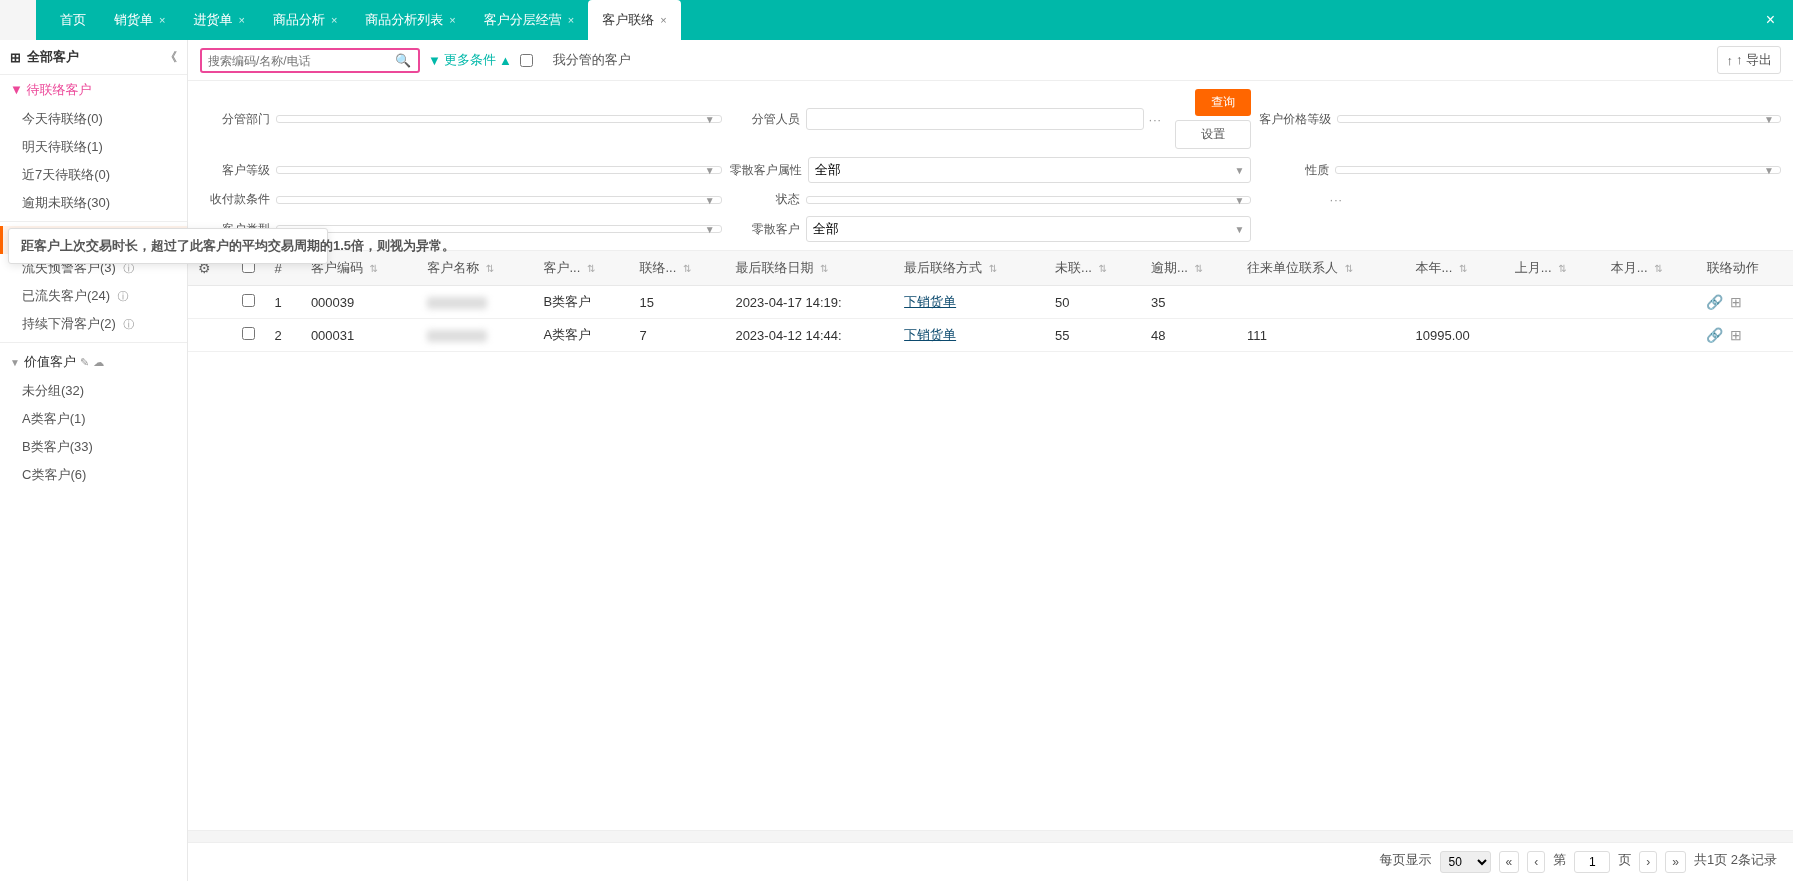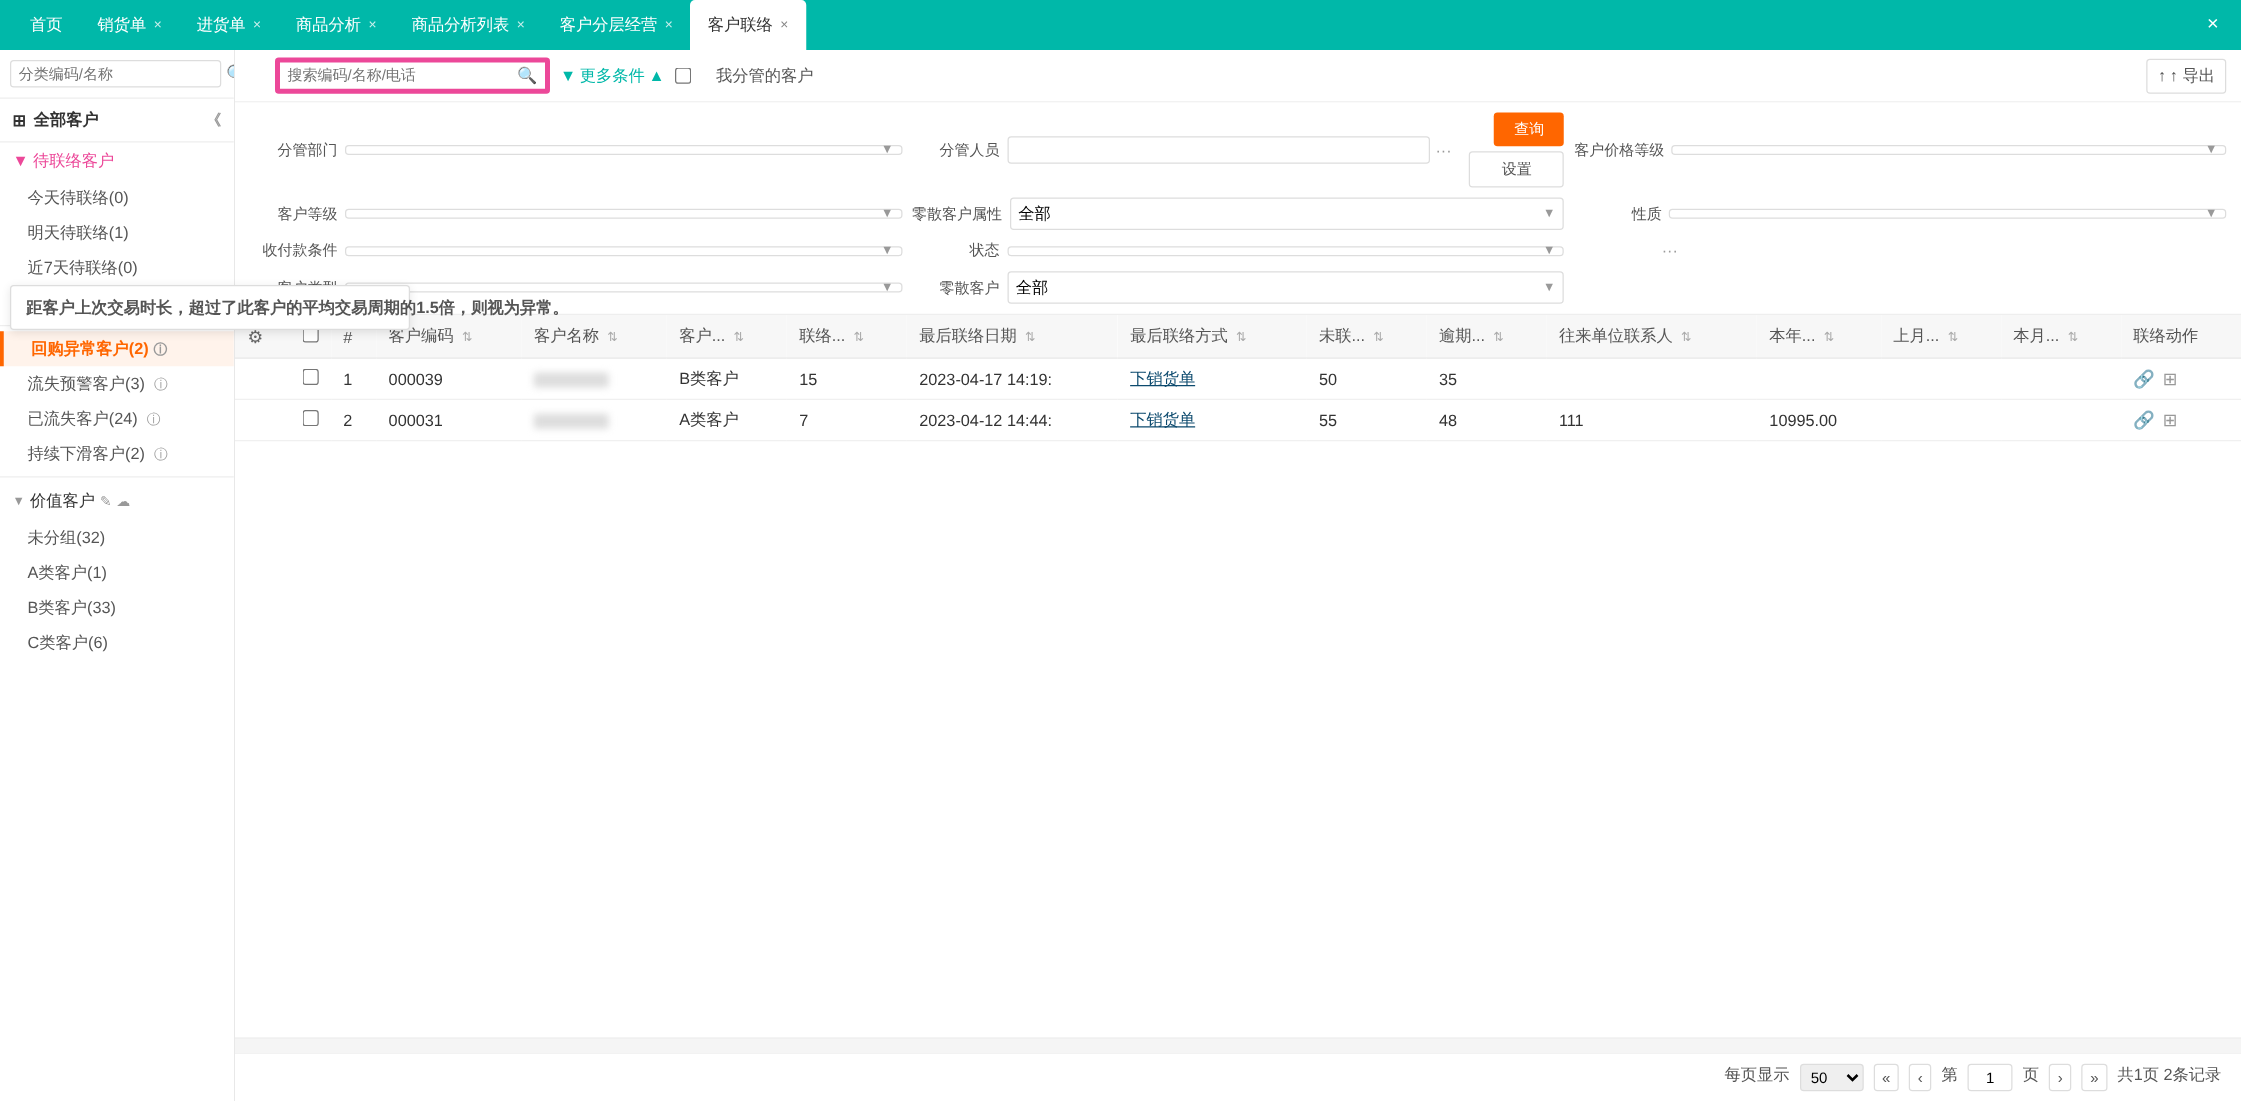--- a/index.html
+++ b/index.html
@@ -2,21 +2,21 @@
 <html><head>
   <meta charset="utf-8">
   <style>
     * { box-sizing: border-box; margin: 0; padding: 0; font-family: 'Microsoft YaHei', Arial, sans-serif; font-size: 13px; }
     body { background: #f5f5f5; overflow: hidden; }
 
     
     .top-nav {
       display: flex; align-items: center;
       background: #00b8a9; height: 40px; padding: 0 10px;
-      color: white; gap: 0;
+      color: white; gap: 0; margin-left: 36px;
     }
     .nav-tab {
       padding: 0 14px; height: 40px; display: flex; align-items: center;
       cursor: pointer; font-size: 13px; color: white; white-space: nowrap;
       position: relative;
     }
     .nav-tab .close-x { margin-left: 6px; font-size: 11px; opacity: 0.8; cursor: pointer; }
     .nav-tab.active { background: white; color: #333; border-radius: 4px 4px 0 0; }
     .nav-tab.active .close-x { color: #666; }
     .nav-spacer { flex: 1; }
@@ -67,22 +67,22 @@
       flex: 1; display: flex; flex-direction: column; overflow: hidden;
       background: #f5f5f5;
     }
 
     
     .filter-bar {
       display: flex; align-items: center; padding: 6px 12px;
       background: white; border-bottom: 1px solid #eee; gap: 8px;
     }
     .search-input-wrap {
-      display: flex; align-items: flex-start; border: 4px solid #ec4899;
-      border-radius: 3px; padding: 3px 6px; background: white; width: 220px; margin-left: 20px;
+      display: flex; align-items: flex-end; border: 2px solid #ec4899;
+      border-radius: 3px; padding: 3px 6px; background: white; width: 220px;
     }
     .search-input-wrap input { border: none; outline: none; font-size: 12px; flex: 1; }
     .search-input-wrap .search-icon { color: #999; font-size: 13px; }
     .more-conditions {
       display: flex; align-items: center; color: #00b8a9; cursor: pointer; font-size: 12px; gap: 3px;
     }
     .my-customer-wrap { display: flex; align-items: center; gap: 20px; font-size: 12px; color: #555; }
     .my-customer-wrap input[type=checkbox] { cursor: pointer; }
     .filter-spacer { flex: 1; }
     .export-btn {
@@ -208,24 +208,20 @@
     <span>客户联络</span>
     <span class="close-x">×</span>
   </div>
   <div class="nav-spacer"></div>
   <div class="nav-close-btn">×</div>
 </div>
 
 <div class="main-layout">
 
   <div class="sidebar">
-    <div class="sidebar-search">
-      <input type="text" placeholder="分类编码/名称" style="">
-      <span class="sidebar-search-icon">🔍</span>
-    </div>
     <div class="sidebar-section-header">
       <span class="icon">⊞</span>
       <span>全部客户</span>
       <span class="sidebar-collapse-btn">《</span>
     </div>
     <div class="sidebar-group">
       <div class="sidebar-group-title">
         <span>▼ 待联络客户</span>
       </div>
       <div class="sidebar-item">

